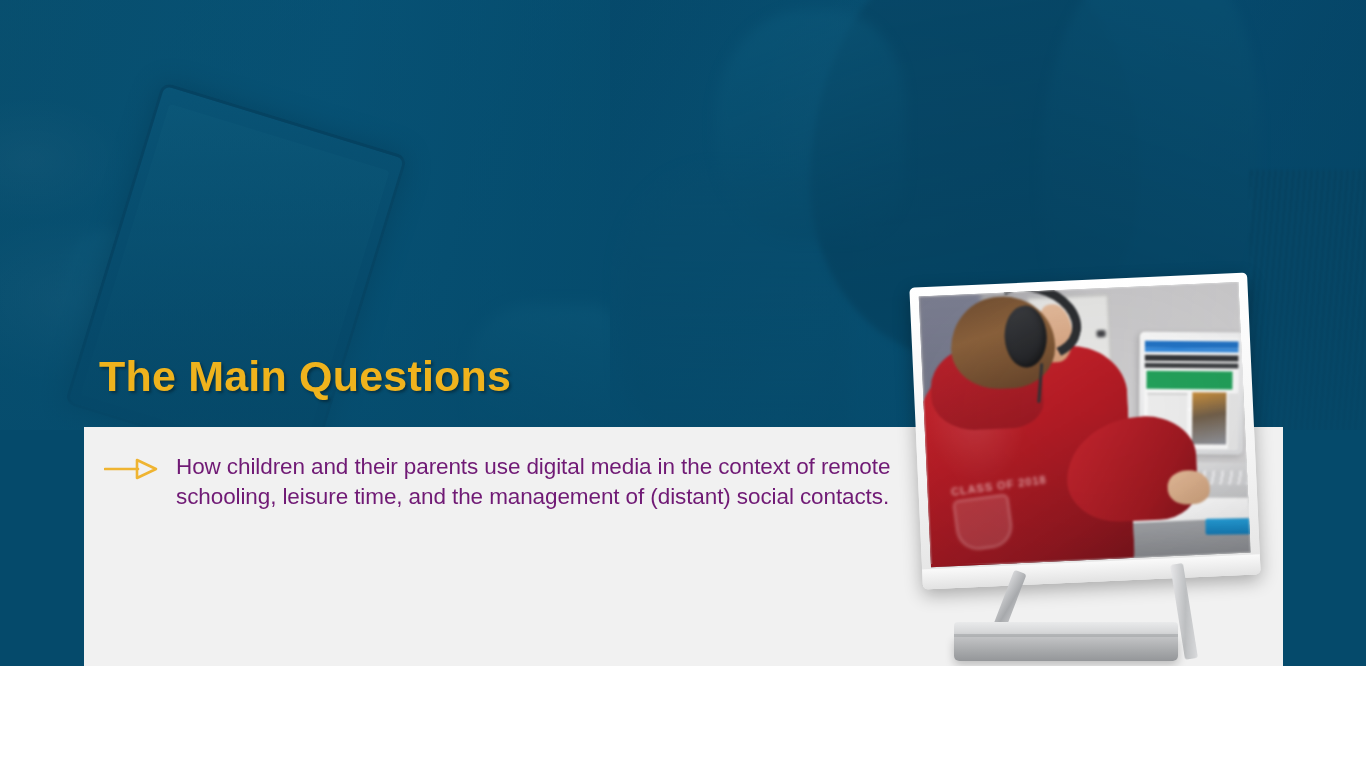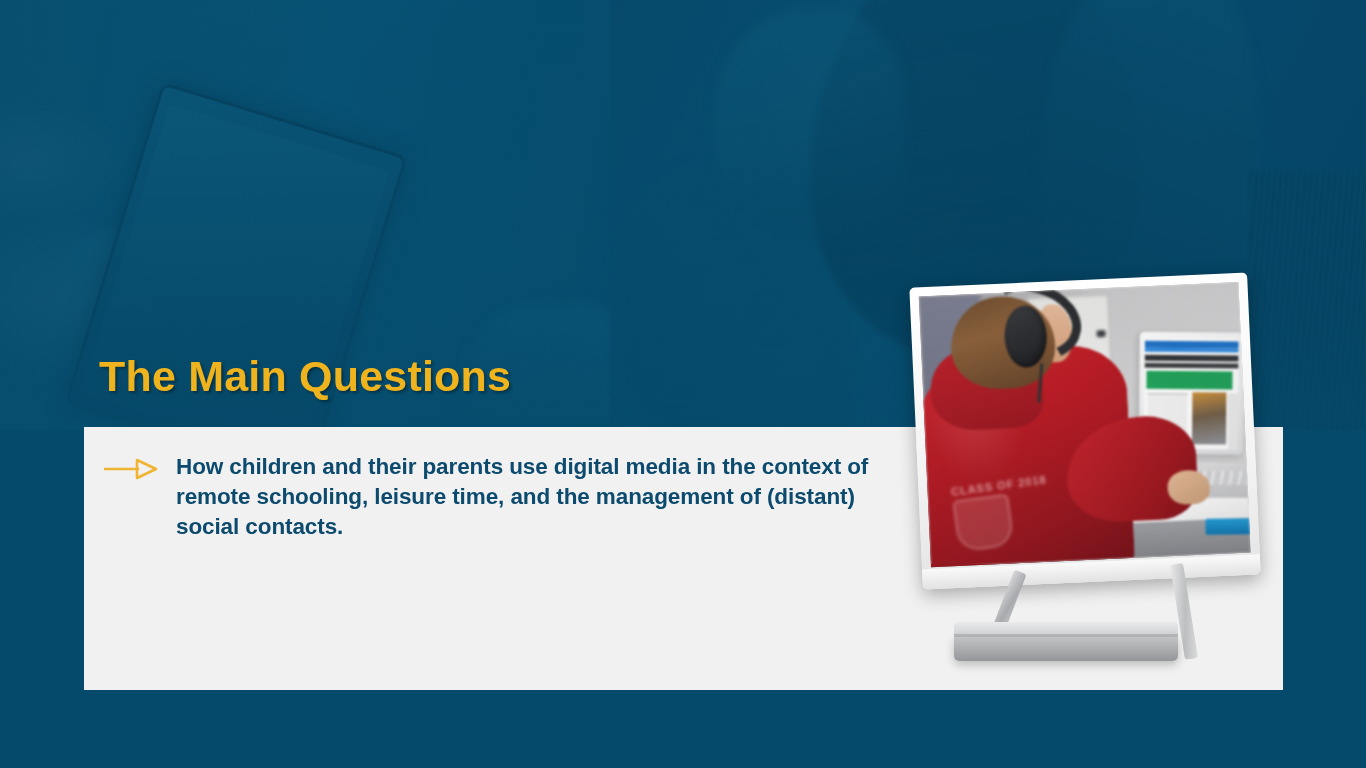--- a/index.html
+++ b/index.html
@@ -5,21 +5,21 @@
   html, body {
     margin: 0; padding: 0;
     width: 1366px; height: 768px;
     overflow: hidden;
     font-family: "Liberation Sans", sans-serif;
   }
 
   #slide {
     position: relative;
     width: 1366px;
-    height: 768px;
+    height: 666px;
     background: #054A6B;
     overflow: hidden;
   }
 
   
   .bg-photo-layer {
     position: absolute;
     left: 0; top: 0;
     width: 1366px; height: 430px;
     overflow: hidden;
@@ -163,24 +163,24 @@
     align-items: flex-start;
     margin-bottom: 27px;
   }
   .bullet-arrow {
     flex: 0 0 auto;
     width: 60px;
     padding-top: 6px;
     margin-right: 12px;
   }
   .bullet-text {
-    color: #0c4a6e;
+    color: #701a75;
     font-size: 22.5px;
     line-height: 30px;
-    font-weight: bold;
+    font-weight: normal;
     letter-spacing: -0.1px;
   }
 
   
   #monitor {
     position: absolute;
     left: 906px;
     top: 272px;
     width: 360px;
     height: 410px;

